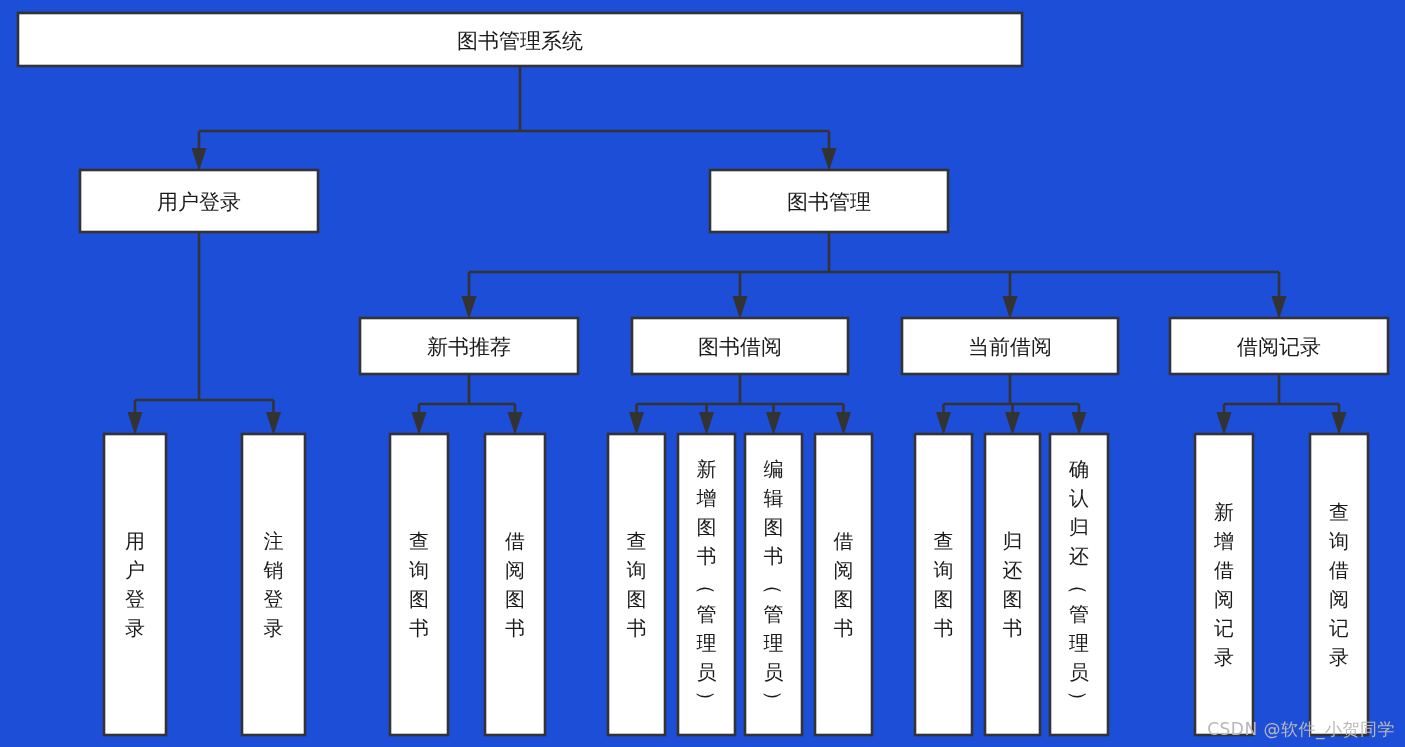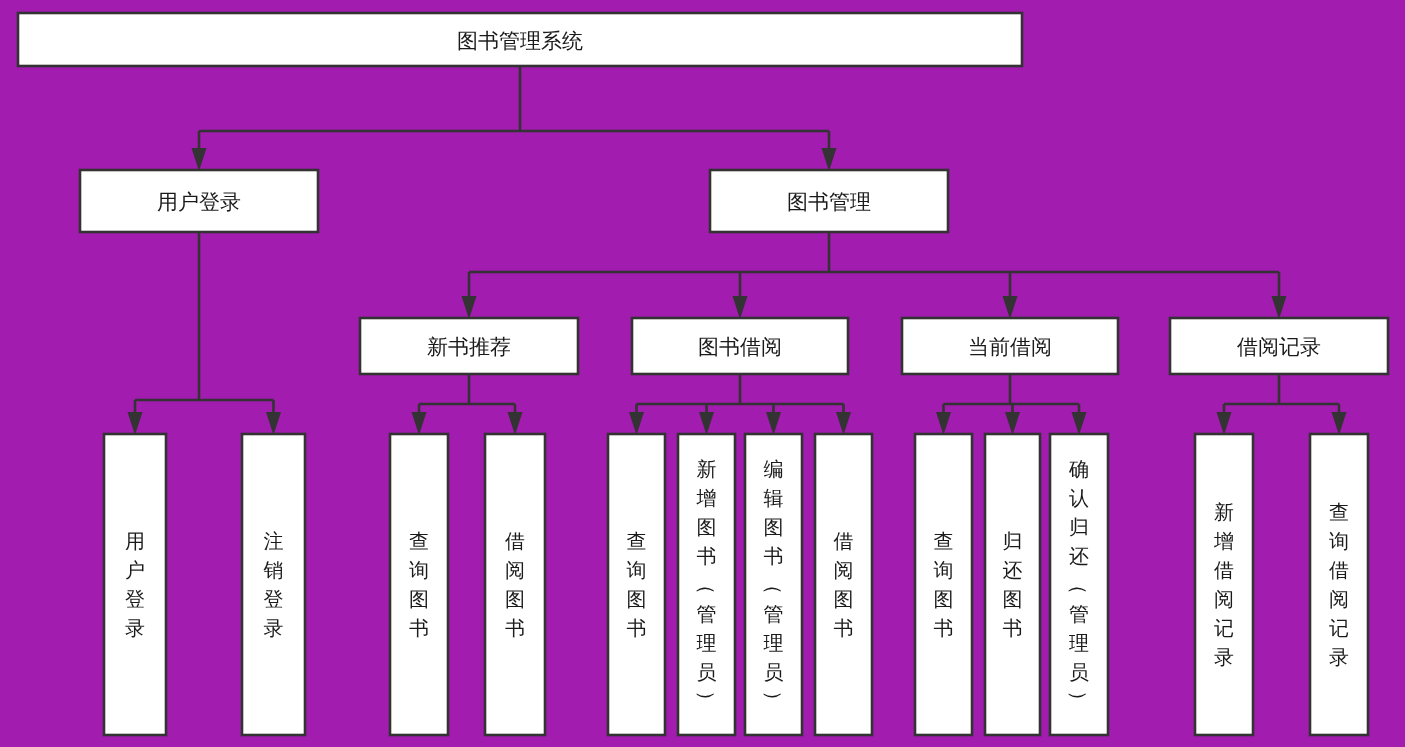--- a/index.html
+++ b/index.html
@@ -8,21 +8,21 @@
     padding: 0;
     background: #ffffff;
   }
   body {
     font-family: "DejaVu Sans", "Liberation Sans", sans-serif;
   }
   #canvas-root {
     position: relative;
     width: 1405px;
     height: 747px;
-    background: #a21caf;
+    background: #1d4ed8;
     overflow: hidden;
   }
   svg.diagram {
     position: absolute;
     left: 0;
     top: 0;
     width: 1405px;
     height: 747px;
     display: block;
   }
@@ -302,13 +302,14 @@
             <text class="vchar" x="1339" y="512">查</text>
             <text class="vchar" x="1339" y="541">询</text>
             <text class="vchar" x="1339" y="570">借</text>
             <text class="vchar" x="1339" y="599">阅</text>
             <text class="vchar" x="1339" y="628">记</text>
             <text class="vchar" x="1339" y="657">录</text>
           </g>
         </g>
       </g>
   </svg>
+  <div class="watermark">CSDN @软件_小贺同学</div>
 </div>
 
 </body></html>

